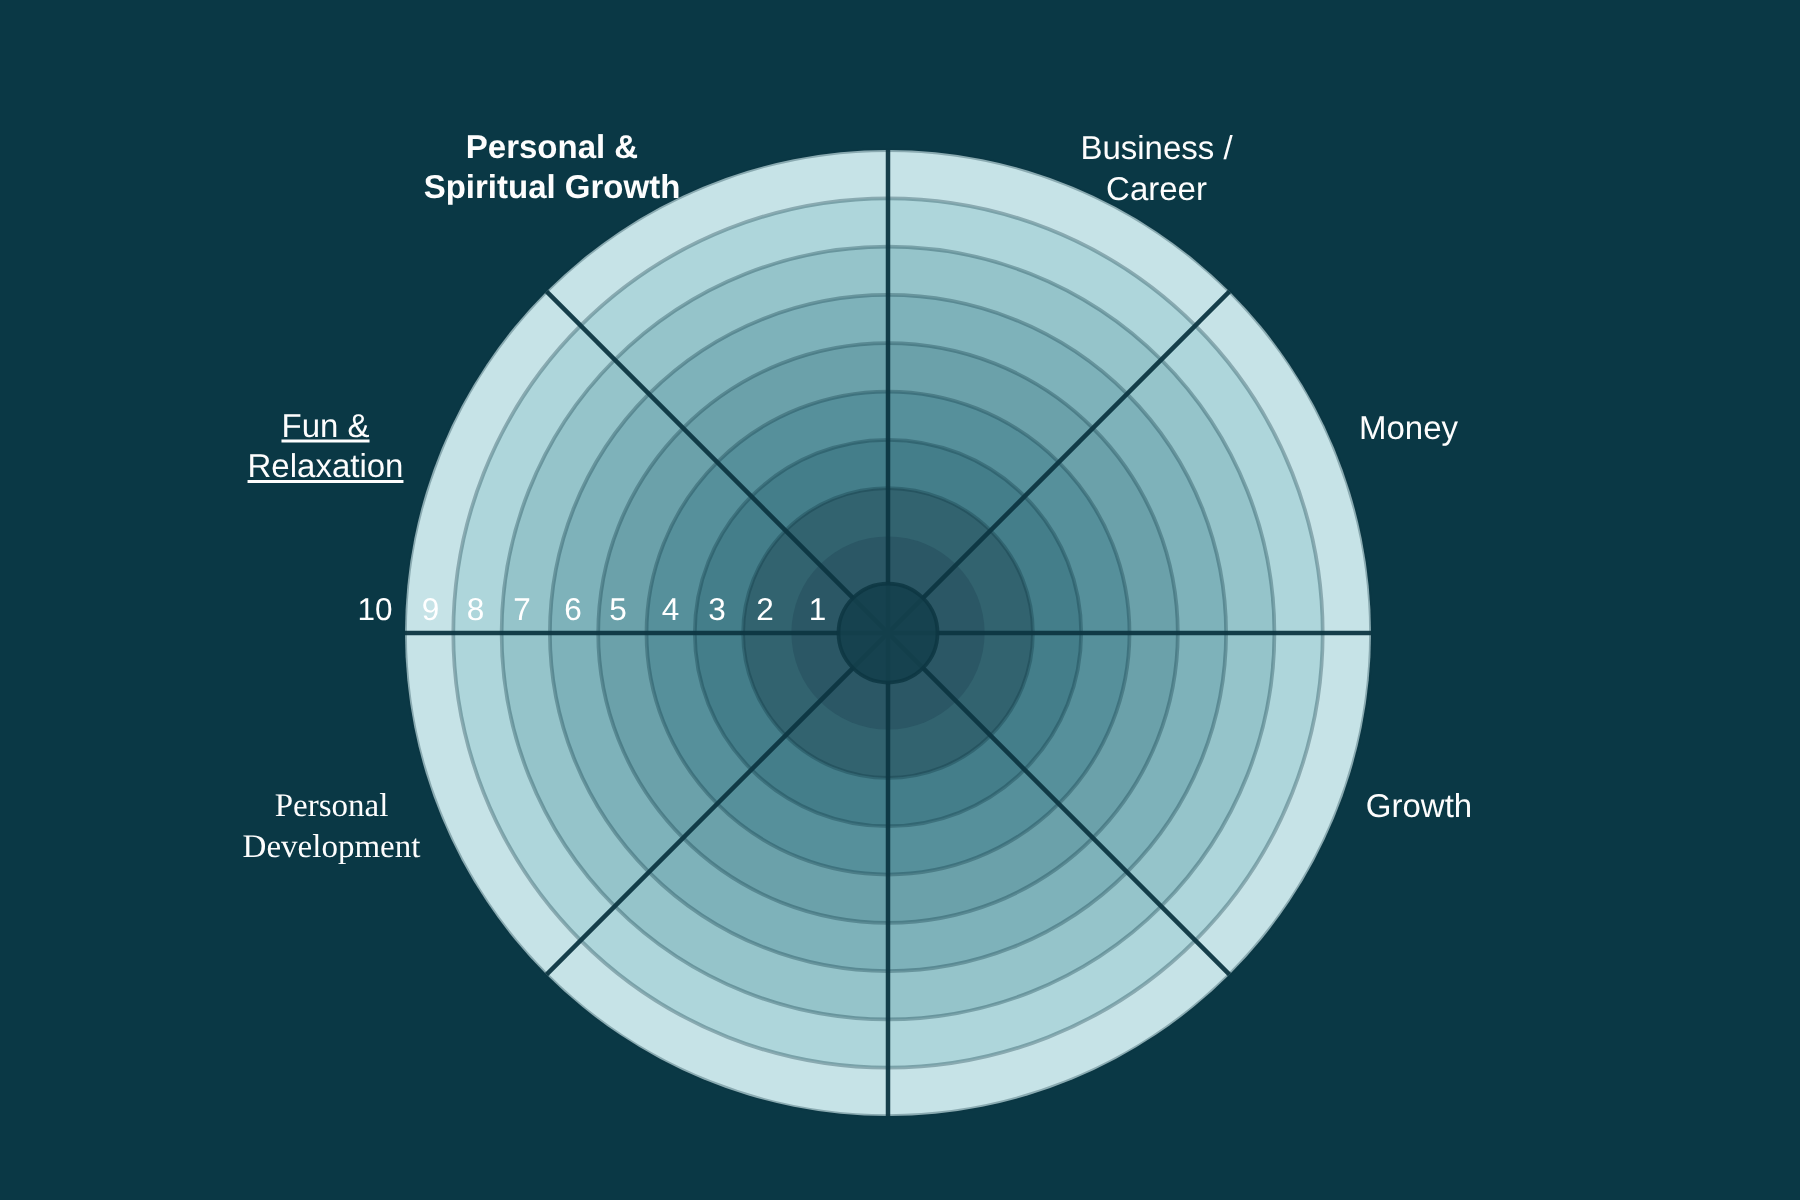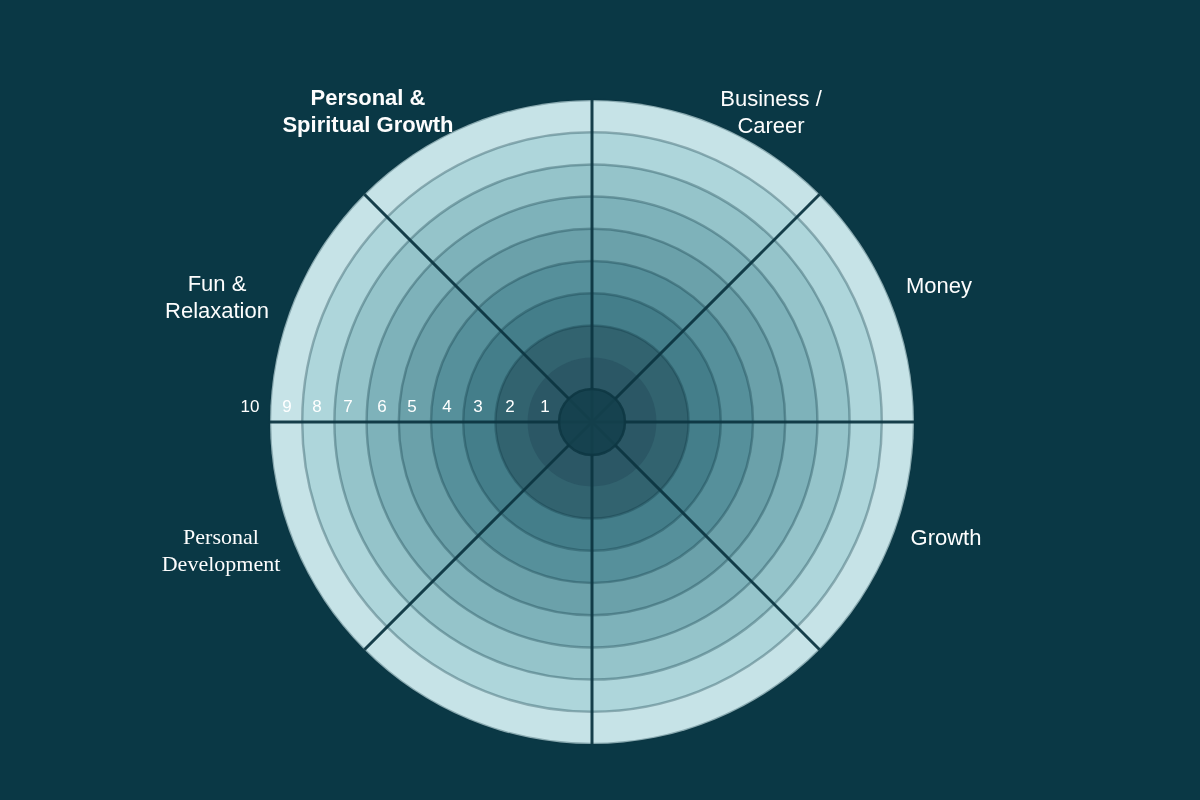--- a/index.html
+++ b/index.html
@@ -36,21 +36,21 @@
     font-size: 22px;
     font-weight: 500;
     line-height: 27px;
     text-align: center;
     white-space: pre-line;
   }
   .scale-num {
     position: absolute;
     transform: translate(-50%, -50%);
     color: #ffffff;
-    font-size: 17px;
+    font-size: 21px;
     font-weight: 500;
   }
 </style>
 </head>
 <body>
 
 <div class="stage">
 
   <h1 class="page-title">THE WHEEL OF LIFE</h1>
 
@@ -102,18 +102,18 @@
   <span class="scale-num" style="left:478px; top:407px;">3</span>
   <span class="scale-num" style="left:510px; top:407px;">2</span>
   <span class="scale-num" style="left:545px; top:407px;">1</span>
 
   <div class="cat-label" style="left:771px; top:112px;">Business /
 Career</div>
   <div class="cat-label" style="left:939px; top:285px;">Money</div>
   <div class="cat-label" style="left:946px; top:537px;">Growth</div>
   <div class="cat-label" style="left:221px; top:550px;font-family:Liberation Serif, serif;">Personal
 Development</div>
-  <div class="cat-label" style="left:217px; top:297px;">Fun &amp;
+  <div class="cat-label" style="left:217px; top:297px;text-decoration:underline;">Fun &amp;
 Relaxation</div>
   <div class="cat-label" style="left:368px; top:111px;font-weight:bold;">Personal &amp;
 Spiritual Growth</div>
 
 </div>
 
 </body></html>

